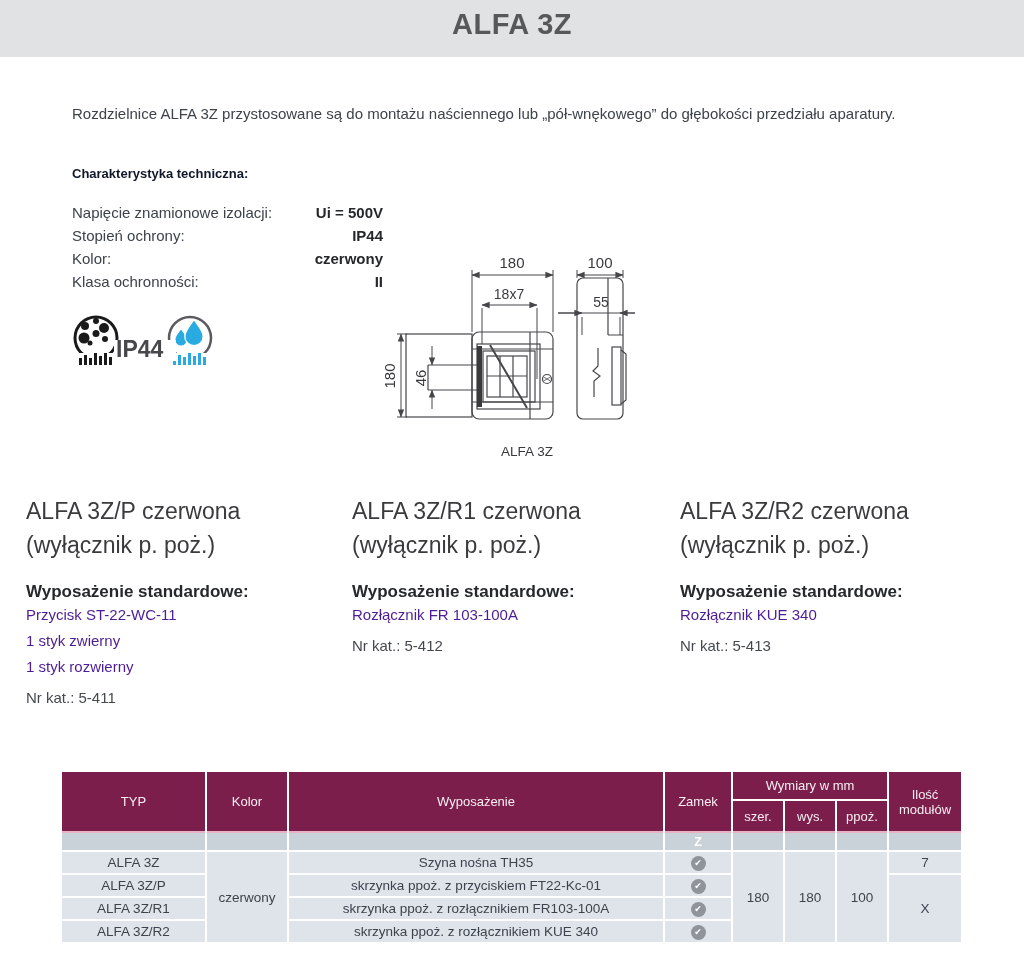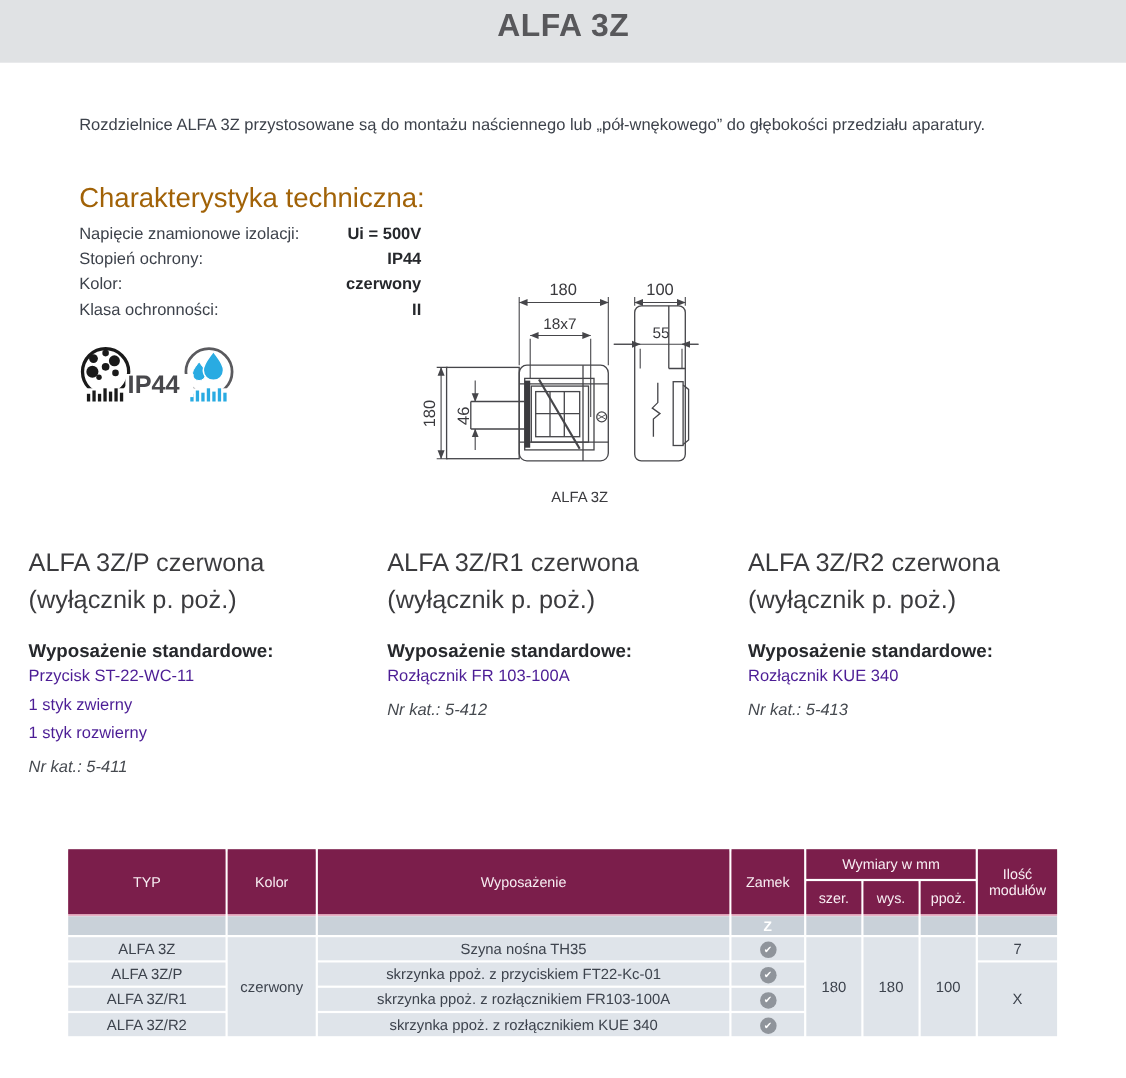--- a/index.html
+++ b/index.html
@@ -9,39 +9,39 @@
 
   
   .band { position:absolute; left:0; top:0; width:1024px; height:57px; background:#e0e2e4; }
   .band h1 { margin:0; padding-top:8px; text-align:center; font-size:29px; font-weight:700;
              color:#58585b; letter-spacing:.5px; }
 
   .intro { position:absolute; left:72px; top:105px; width:900px; margin:0;
            font-size:15px; color:#3d424b; }
 
   .tech-heading { position:absolute; left:72px; top:166px; margin:0;
-                  font-size:25px; font-weight:400; color:#a16207; }
+                  font-size:13px; font-weight:700; color:#0f172a; }
 
   .specs { position:absolute; left:72px; top:204px; width:311px; }
   .spec-row { display:flex; justify-content:space-between; height:23px;
               font-size:15px; color:#3d424b; }
   .spec-value { font-weight:700; color:#26282c; }
 
   .ip-badge { position:absolute; left:72px; top:311px; width:145px; height:64px; }
   .ip-badge text { font-family:inherit; }
 
   .drawing { position:absolute; left:381px; top:250px; width:282px; height:215px; }
   .drawing text { font-family:inherit; fill:#3a3a3e; }
 
   .product { position:absolute; top:494px; width:320px; text-align:left; }
   .product-1 { left:26px; } .product-2 { left:352px; } .product-3 { left:680px; }
   .product-title { margin:0; font-size:23px; line-height:34px; font-weight:400; color:#3b3b3e; }
   .product-heading { margin:20px 0 0 0; font-size:17px; font-weight:700; color:#26282c; }
   .product-items { margin-top:0; font-size:15px; line-height:26px; color:#4c1d95; }
-  .product-catalog { margin-top:9px; font-size:15px; color:#45494f;font-style:italic; }
+  .product-catalog { margin-top:9px; font-size:15px; color:#45494f; }
 
   
   .spec-table { position:absolute; left:60px; top:770px; width:903px;
                 border-collapse:separate; border-spacing:2px; table-layout:fixed; }
   .spec-table th { background:#7b1e4b; color:#f8eef3; font-weight:400; font-size:13px;
                    padding:0 2px; text-align:center; vertical-align:middle; }
   .spec-table th.edge { box-shadow:0 2px 0 0 #e9afc3; }
   .spec-table thead tr.tier1 { height:27px; }
   .spec-table thead tr.tier2 { height:30px; }
   .spec-table td { background:#dfe4ea; color:#3d434d; font-size:13.5px; padding:0 2px;

